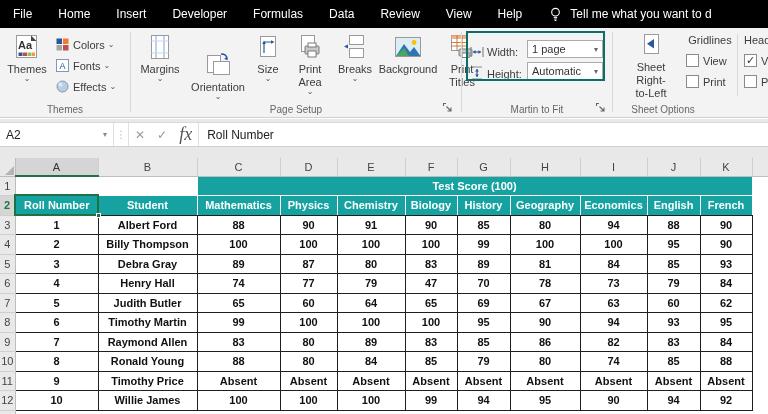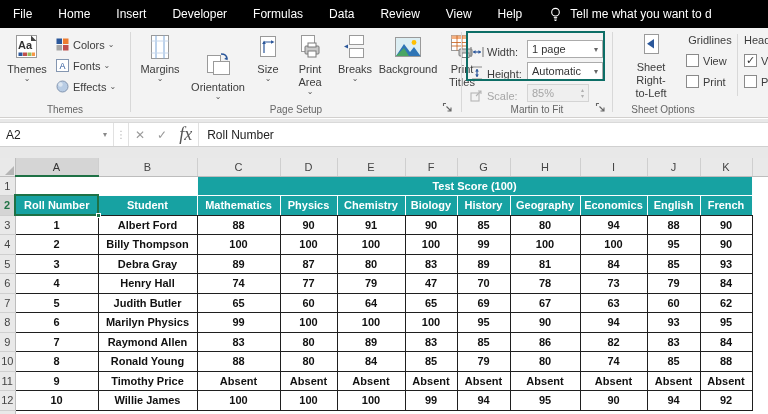--- a/index.html
+++ b/index.html
@@ -261,33 +261,20 @@
             <svg width="12" height="14" viewBox="0 0 12 14">
               <path d="M1 1 H11 M1 13 H11" stroke="#8a8a8a" stroke-width="1.2"></path>
               <path d="M6 3 V11" stroke="#2b579a" stroke-width="1.2"></path>
               <path d="M6 3.2 L4 5.5 H8 Z M6 10.8 L4 8.5 H8 Z" fill="#2b579a"></path>
             </svg>
           </span>
         <span class="sflabel">Height:</span>
         <span class="sfbox">
             <span>Automatic</span>
             <span class="dd">▾</span>
-          </span>
-      </div>
-      <div class="sfrow disabled" style="top:53px;">
-        <span class="sicon">
-            <svg width="13" height="13" viewBox="0 0 13 13">
-              <rect x="1" y="4" width="8" height="8" fill="none" stroke="#b5b5b5" stroke-width="1.1"></rect>
-              <path d="M6 7 L11 2 M11 5 V2 H8" fill="none" stroke="#b5b5b5" stroke-width="1.1"></path>
-            </svg>
-          </span>
-        <span class="sflabel">Scale:</span>
-        <span class="sfbox">
-            <span>85%</span>
-            <span class="spin">▴<br>▾</span>
           </span>
       </div>
       <div class="glabel">Martin to Fit</div>
       <div class="launcher" style="right:4px;">
           <svg width="11" height="11" viewBox="0 0 11 11">
             <path d="M1.5 4 V1.5 H4" fill="none" stroke="#666" stroke-width="1.1"></path>
             <path d="M4.5 4.5 L9 9 M9 5.5 V9 H5.5" fill="none" stroke="#666" stroke-width="1.1"></path>
           </svg>
         </div>
     </div>
@@ -474,21 +461,21 @@
             <td class="dcell">69</td>
             <td class="dcell">67</td>
             <td class="dcell">63</td>
             <td class="dcell">60</td>
             <td class="dcell">62</td>
             <td class="ecell"></td>
           </tr>
           <tr class="r">
             <td class="rhdr">8</td>
             <td class="dcell">6</td>
-            <td class="dcell">Marilyn Physics</td>
+            <td class="dcell">Timothy Martin</td>
             <td class="dcell">99</td>
             <td class="dcell">100</td>
             <td class="dcell">100</td>
             <td class="dcell">100</td>
             <td class="dcell">95</td>
             <td class="dcell">90</td>
             <td class="dcell">94</td>
             <td class="dcell">93</td>
             <td class="dcell">95</td>
             <td class="ecell"></td>

